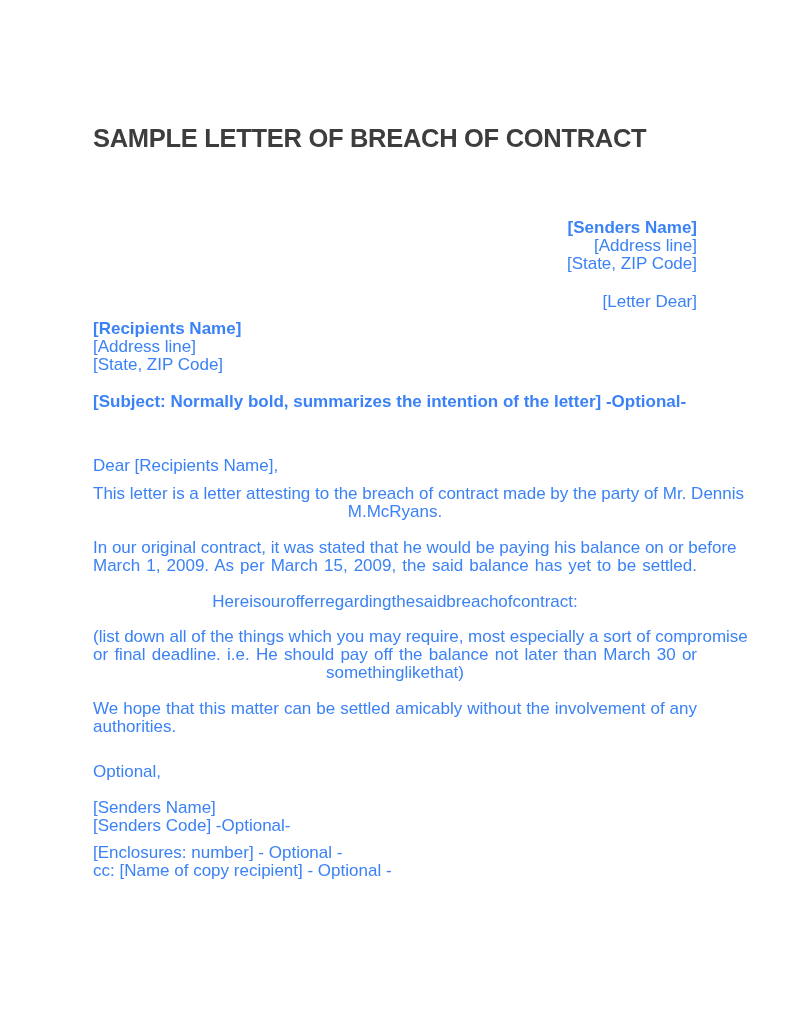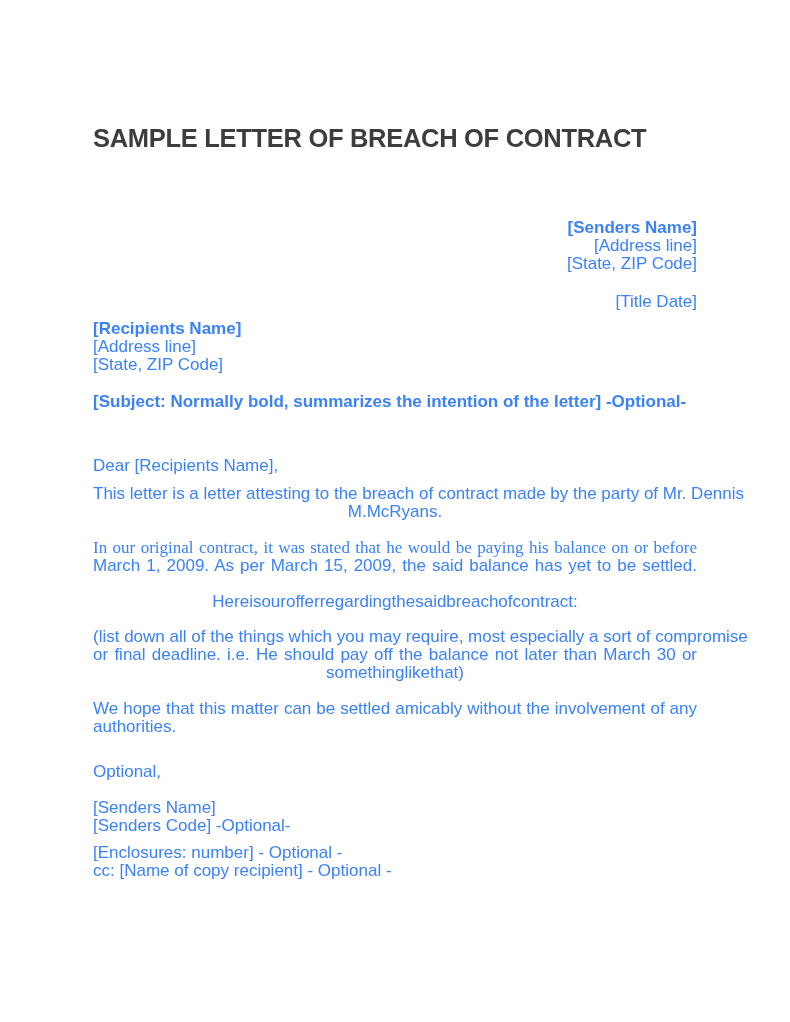--- a/index.html
+++ b/index.html
@@ -17,40 +17,40 @@
 </head>
 <body>
 
 <div class="page">
 
   <div class="title">SAMPLE LETTER OF BREACH OF CONTRACT</div>
 
   <div class="line right bold" style="top:207px;">[Senders Name]</div>
   <div class="line right" style="top:225px;">[Address line]</div>
   <div class="line right" style="top:243px;">[State, ZIP Code]</div>
-  <div class="line right" style="top:281px;">[Title Date]</div>
+  <div class="line right" style="top:281px;">[Letter Dear]</div>
 
   <div class="line left bold" style="top:308px;">[Recipients Name]</div>
   <div class="line left" style="top:326px;">[Address line]</div>
   <div class="line left" style="top:344px;">[State, ZIP Code]</div>
 
   <div class="line left bold" style="top:381px;">[Subject: Normally bold, summarizes the intention of the letter] -Optional-</div>
 
   <div class="line left" style="top:445px;">Dear [Recipients Name],</div>
 
   <div class="line just" style="top:473px;">
     <span style="width:604px; text-align:justify; text-align-last:justify;">This letter is a letter attesting to the breach of contract made by the party of Mr. Dennis</span>
   </div>
   <div class="line just" style="top:491px;">
     <span>M.</span>
     <span>McRyans.</span>
   </div>
 
   <div class="line just" style="top:527px;">
-    <span style="width:604px; text-align:justify; text-align-last:justify;font-family:Liberation Serif, serif;">In our original contract, it was stated that he would be paying his balance on or before</span>
+    <span style="width:604px; text-align:justify; text-align-last:justify;">In our original contract, it was stated that he would be paying his balance on or before</span>
   </div>
   <div class="line just" style="top:545px;">
     <span style="width:604px; text-align:justify; text-align-last:justify;">March 1, 2009. As per March 15, 2009, the said balance has yet to be settled.</span>
   </div>
 
   <div class="line just" style="top:581px;">
     <span>Here</span>
     <span>is</span>
     <span>our</span>
     <span>offer</span>

